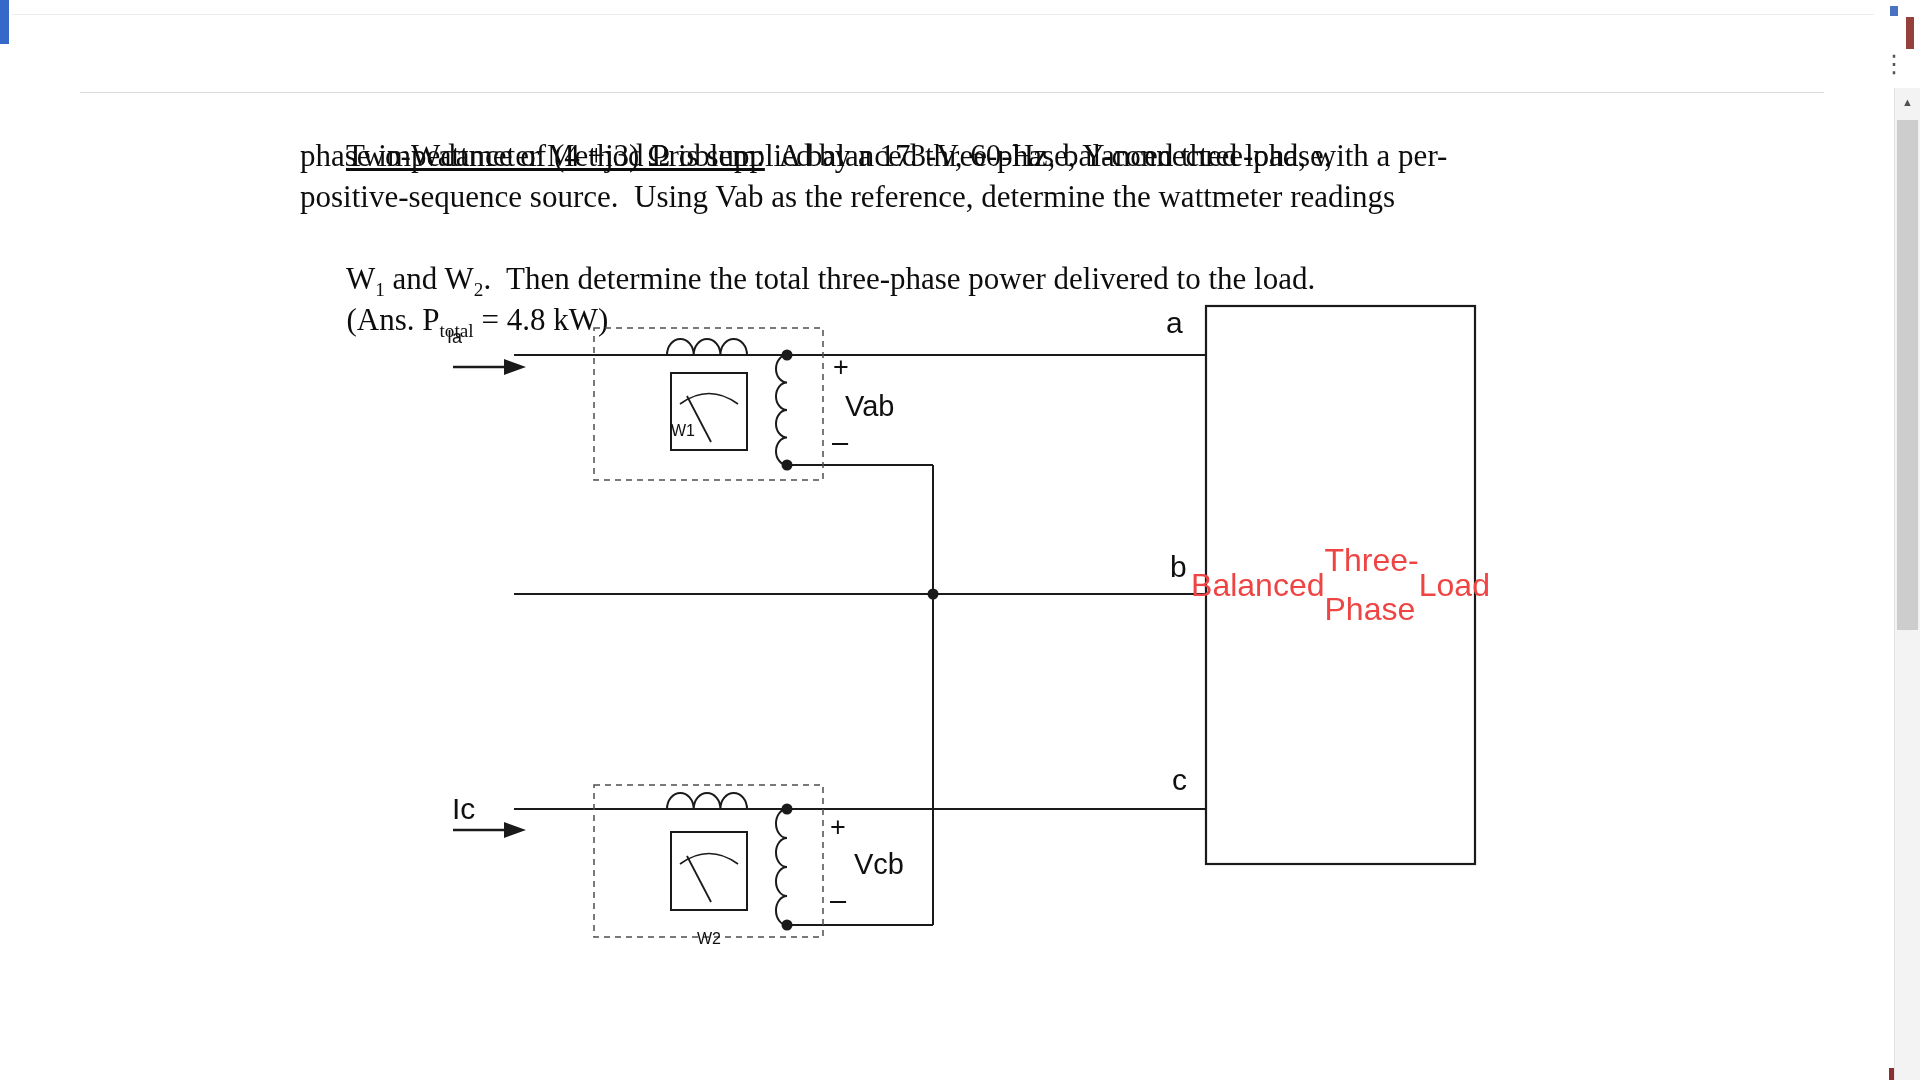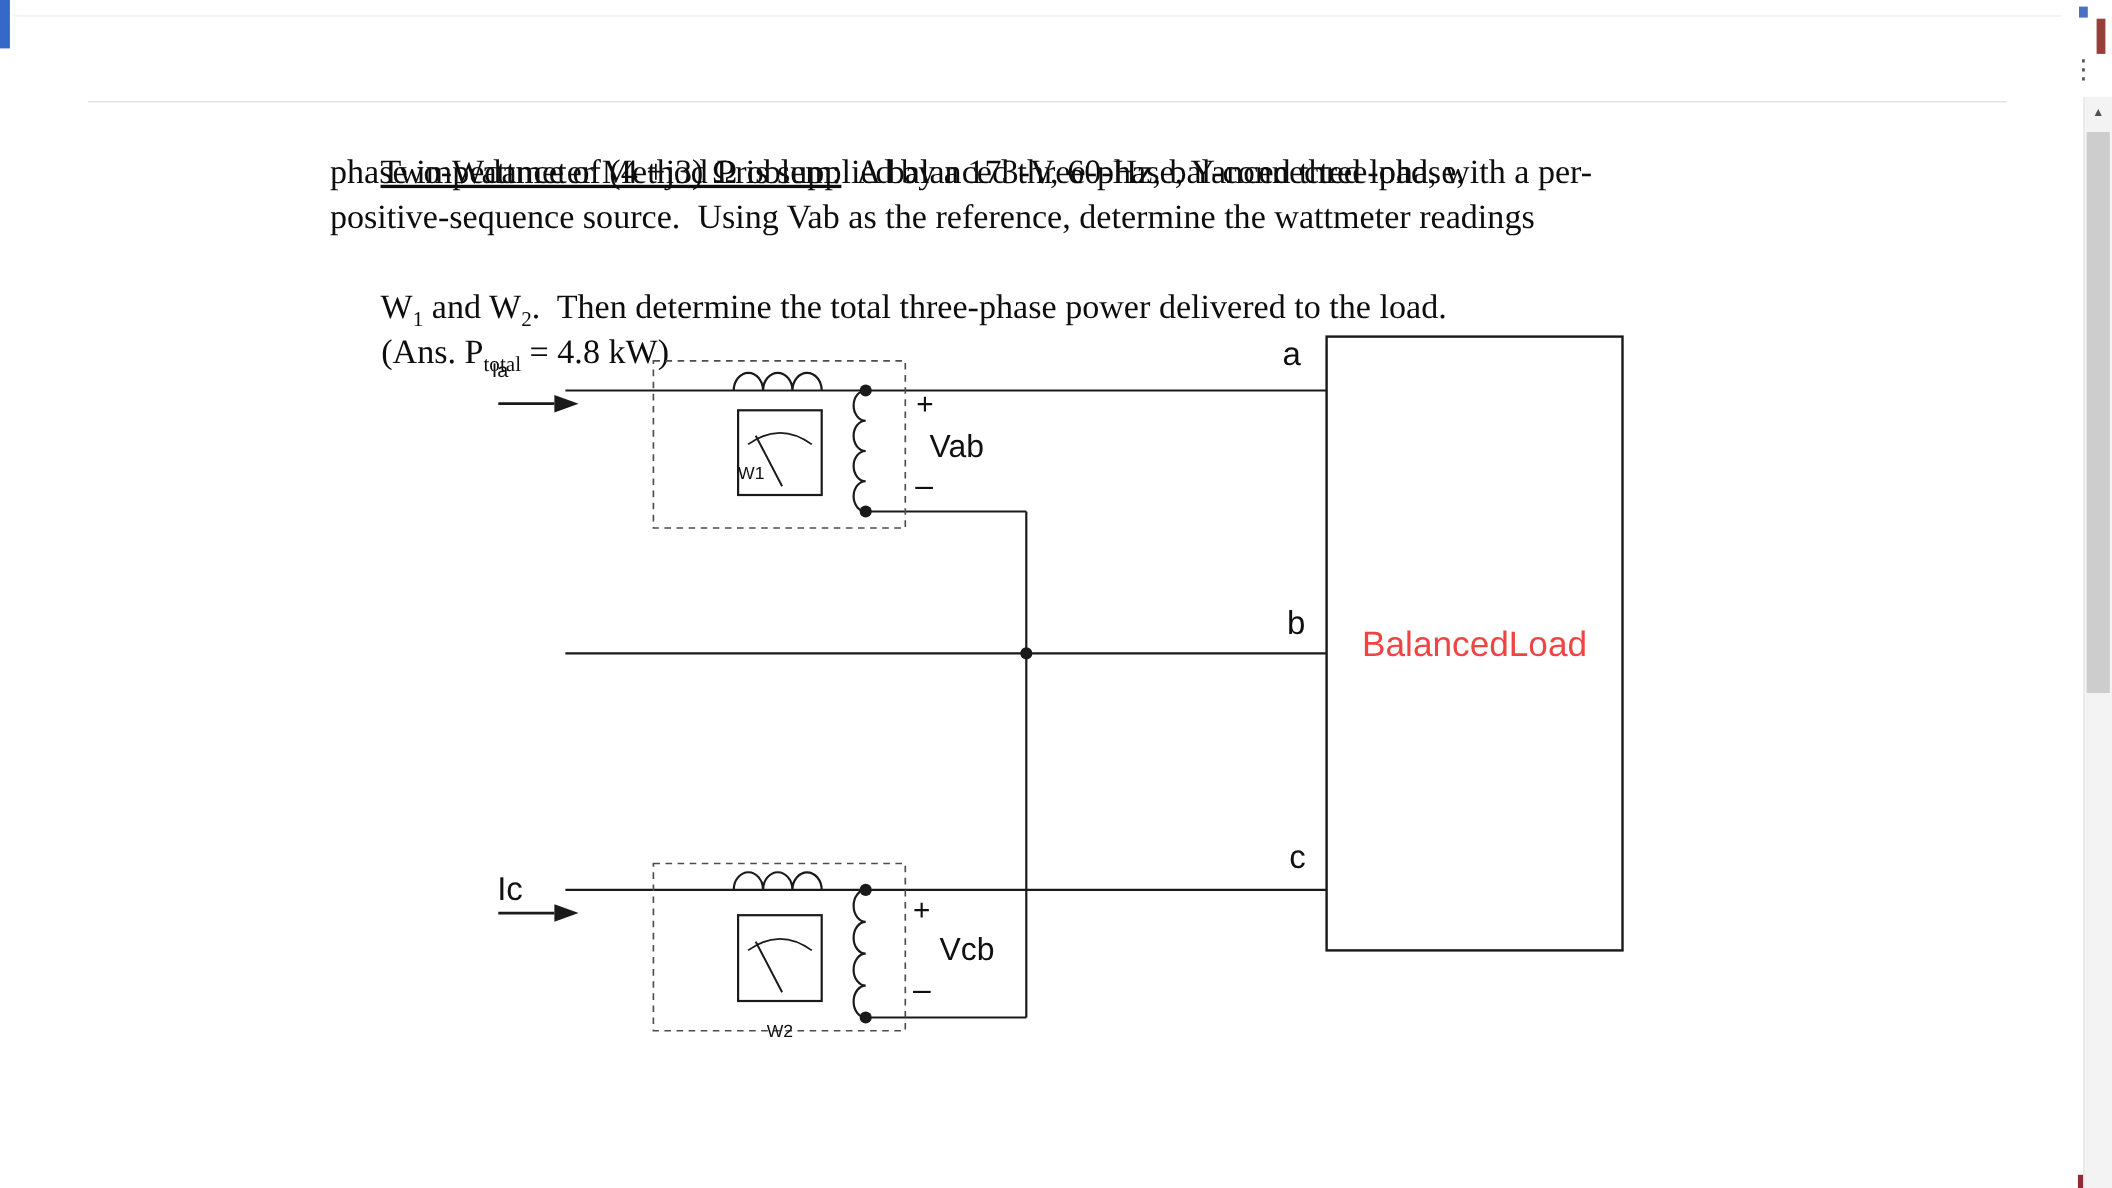--- a/index.html
+++ b/index.html
@@ -119,20 +119,21 @@
     <line x1="453" y1="367" x2="504" y2="367" stroke="#1a1a1a" stroke-width="2.5"></line>
     <polygon points="504,359 504,375 526,367" fill="#1a1a1a"></polygon>
     <line x1="453" y1="830" x2="504" y2="830" stroke="#1a1a1a" stroke-width="2.5"></line>
     <polygon points="504,822 504,838 526,830" fill="#1a1a1a"></polygon>
 
     <rect x="1206" y="306" width="269" height="558" fill="#ffffff" stroke="#1a1a1a" stroke-width="2.2"></rect>
   </svg>
 
   <div class="load-text">
     <div>Balanced</div>
+    <div>Three-Phase</div>
     <div>Load</div>
   </div>
 
   <div class="dlabel ia">Ia</div>
   <div class="dlabel ic">Ic</div>
   <div class="dlabel term-a">a</div>
   <div class="dlabel term-b">b</div>
   <div class="dlabel term-c">c</div>
   <div class="dlabel plus-top">+</div>
   <div class="dlabel vab">Vab</div>

